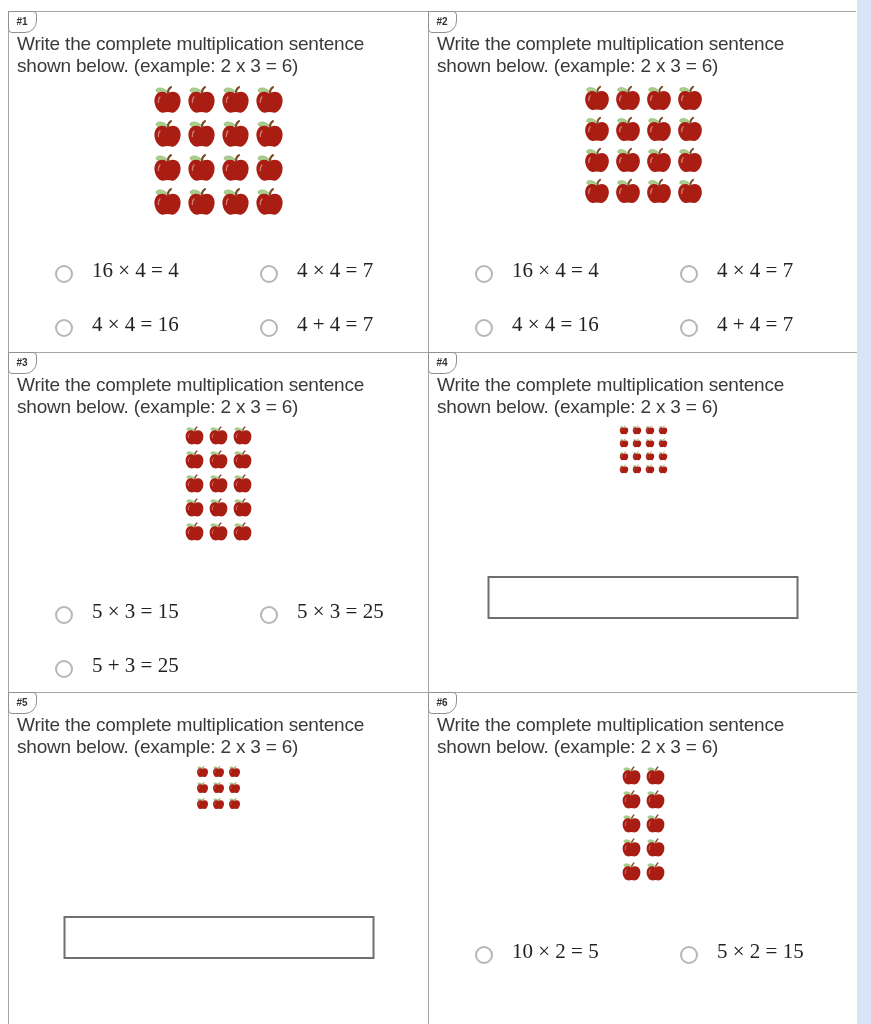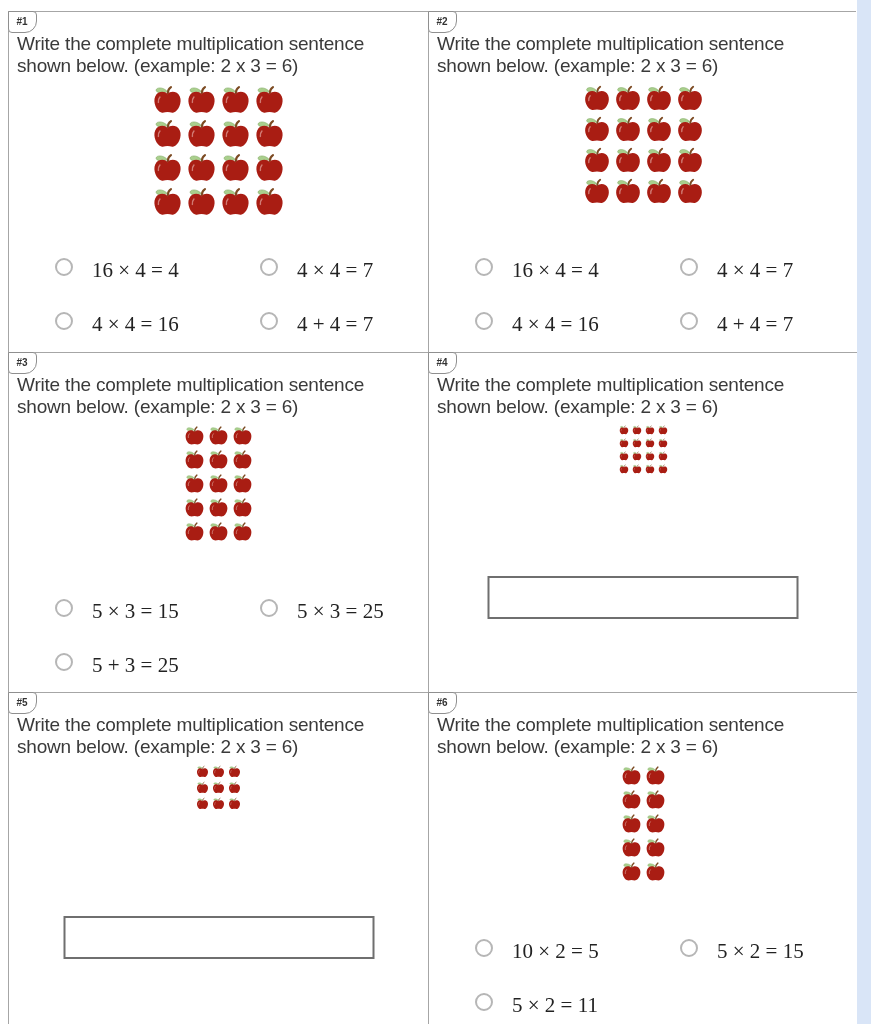--- a/index.html
+++ b/index.html
@@ -34,21 +34,21 @@
   .grid-wrap {
     position:absolute; top:72px; left:0; right:0;
     display:flex; justify-content:center;
   }
   .apple-grid { display:grid; gap:3px; }
   .apple-grid svg { display:block; }
   .options {
     position:absolute; top:246px; left:46px; right:10px;
     display:grid; grid-template-columns:205px auto; row-gap:29px;
   }
-  .option { display:flex; align-items:flex-start; gap:19px; cursor:pointer; }
+  .option { display:flex; align-items:flex-end; gap:19px; cursor:pointer; }
   .radio {
     width:18px; height:18px; box-sizing:border-box; flex:none;
     border:2px solid #b6b6b6; border-radius:50%; background:#fff;
   }
   .option-label {
     font-family:"Liberation Serif", serif; font-size:21px; color:#222222;
     white-space:nowrap;
   }
   .answer-input {
     position:absolute; top:223px; left:50%; transform:translateX(-50%);
@@ -680,20 +680,16 @@
       </div>
     <div class="options">
         <label class="option">
           <span class="radio"></span>
           <span class="option-label">10 × 2 = 5</span>
         </label>
         <label class="option">
           <span class="radio"></span>
           <span class="option-label">5 × 2 = 15</span>
         </label>
-        <label class="option">
-          <span class="radio"></span>
-          <span class="option-label">5 × 2 = 11</span>
-        </label>
       </div>
   </section>
 
 </div>
 
 </body></html>

